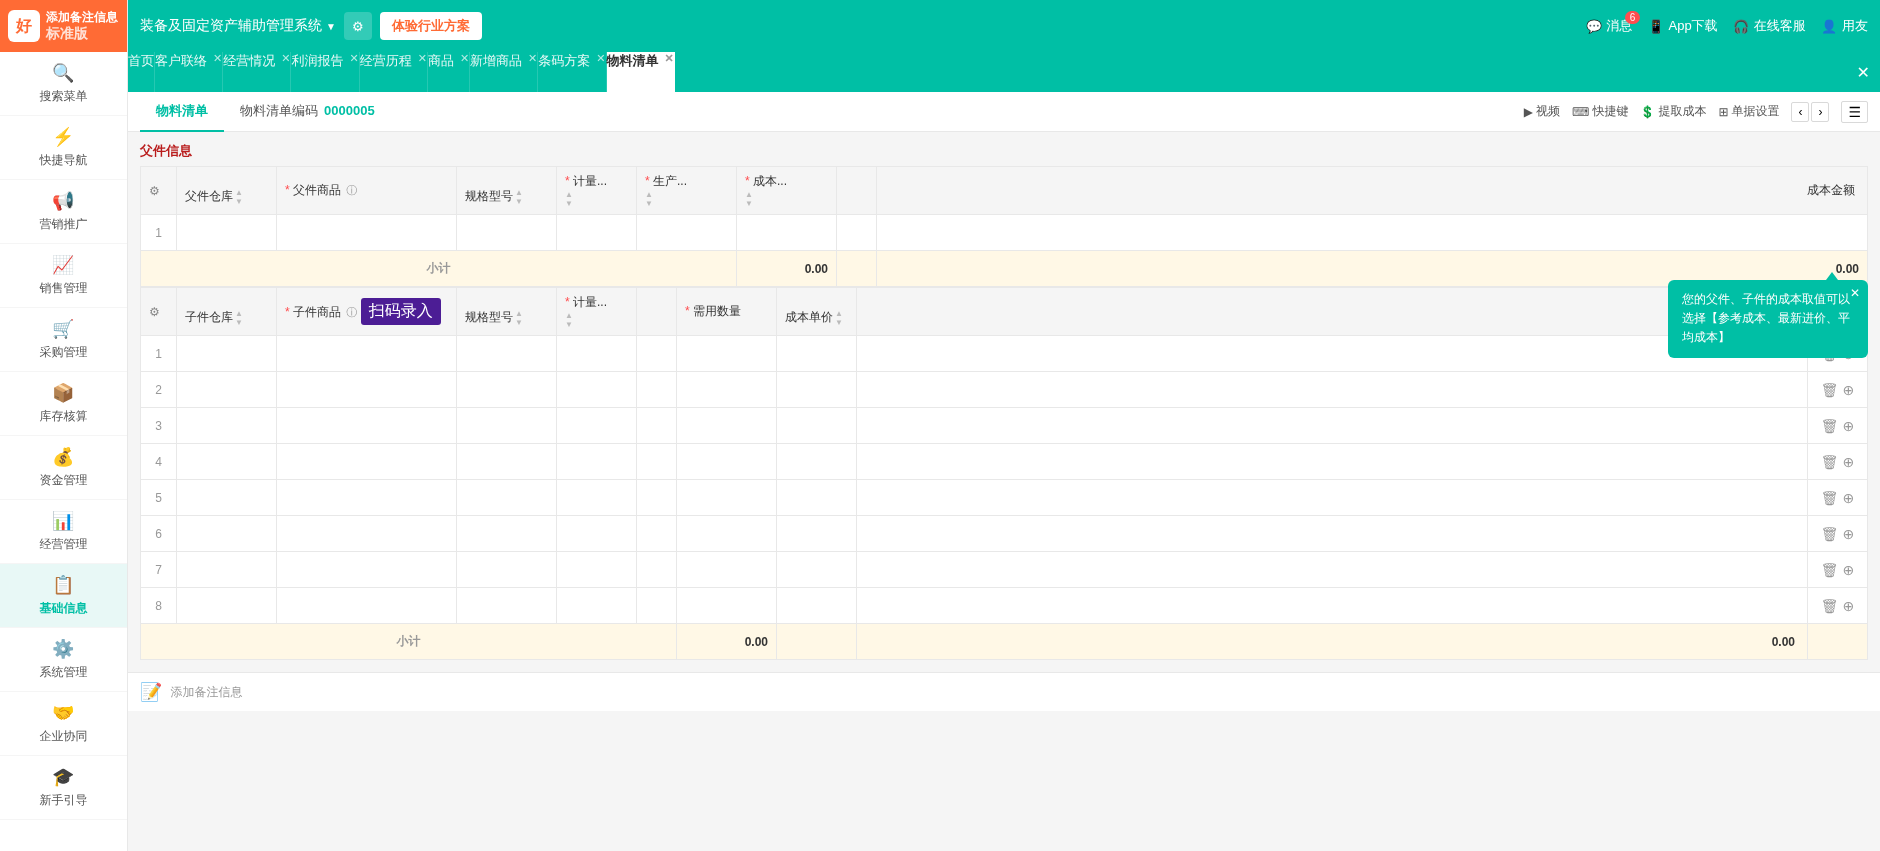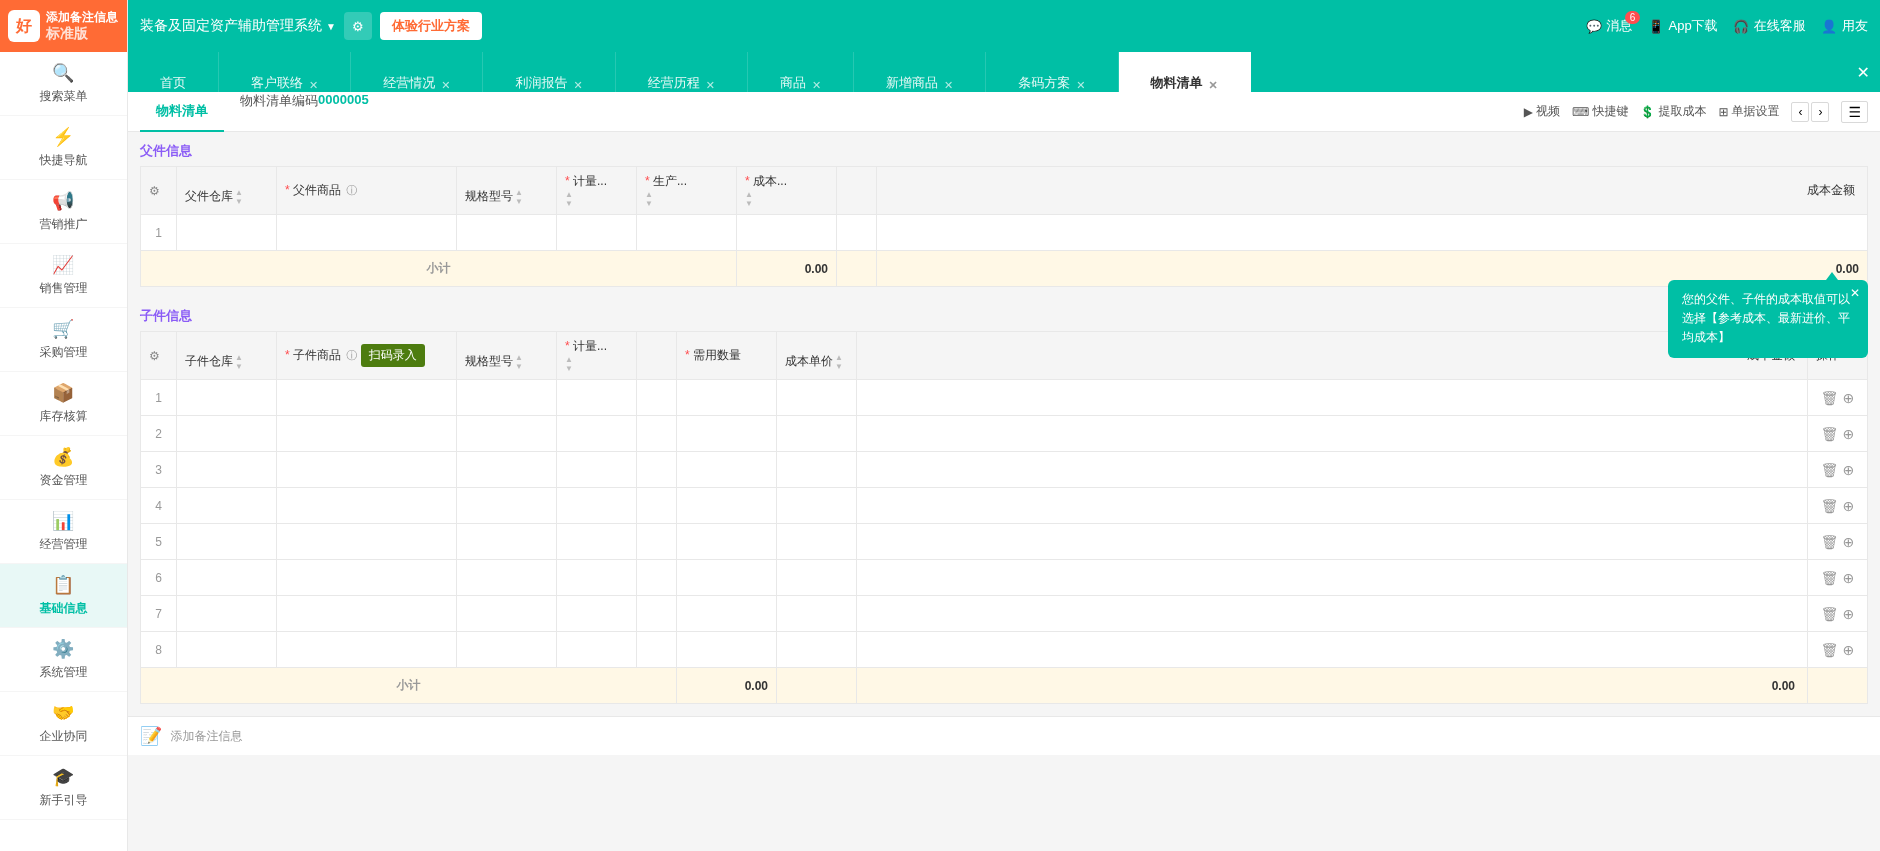--- a/index.html
+++ b/index.html
@@ -129,23 +129,23 @@
       background: #00bfa5;
       display: flex;
       align-items: center;
       height: 40px;
       padding: 0 0 0 0;
       flex-shrink: 0;
       overflow: hidden;
     }
     .nav-tab {
       display: flex;
-      align-items: flex-end;
+      align-items: flex-start;
       gap: 4px;
-      padding: 0 32px;
+      padding: 0 0;
       height: 40px;
       color: rgba(255,255,255,0.9);
       cursor: pointer;
       font-size: 13px;
       white-space: nowrap;
       border-right: 1px solid rgba(255,255,255,0.15);
     }
     .nav-tab.active {
       background: #fff;
       color: #333;
@@ -237,21 +237,21 @@
     
     .inner-content {
       padding: 0 12px 12px;
       position: relative;
     }
 
     
     .section-title {
       font-size: 13px;
       font-weight: bold;
-      color: #8b5cf6;
+      color: #b91c1c;
       padding: 10px 0 6px;
     }
 
     
     .data-table {
       width: 100%;
       border-collapse: collapse;
       background: #fff;
       font-size: 12px;
     }
@@ -295,26 +295,26 @@
     .col-spec { width: 100px; }
     .col-measure { width: 80px; }
     .col-production { width: 100px; }
     .col-cost { width: 100px; }
     .col-cost-unit { width: 80px; }
     .col-needed { width: 100px; }
     .col-amount { min-width: 200px; text-align: right; }
     .col-action { width: 60px; text-align: center; }
 
     .scan-btn {
-      background: #4d7c0f;
+      background: #4c1d95;
       color: #fff;
       border: none;
       padding: 3px 8px;
       border-radius: 3px;
-      font-size: 12px;
+      font-size: 16px;
       cursor: pointer;
     }
 
     .action-icons {
       display: flex;
       align-items: center;
       justify-content: center;
       gap: 4px;
     }
     .action-icon {
@@ -516,21 +516,21 @@
       </div>
       <div class="nav-close-all">✕</div>
   </div>
 
   <div class="page-content">
 
     <div class="page-tab-bar">
       <div class="page-tab active">
         <span>物料清单</span>
       </div>
-      <div class="page-tab" style="display:flex;align-items:flex-start;">
+      <div class="page-tab" style="display:flex;align-items:center;gap:6px;">
         <span>物料清单编码</span>
         <span style="color:#00bfa5;font-weight:bold">0000005</span>
       </div>
       <div class="page-tab-actions">
         <div class="action-item">
           <span>▶</span>
           <span>视频</span>
         </div>
         <div class="action-item">
           <span>⌨</span>
@@ -634,21 +634,20 @@
               <span>0.00</span>
             </td>
             <td></td>
             <td class="subtotal-value">
               <span>0.00</span>
             </td>
           </tr>
         </tbody>
       </table>
 
-      <div class="section-title" style="margin-top:10px;">子件信息</div>
       <table class="data-table">
         <thead>
           <tr>
             <th class="col-settings">
               <span class="col-settings-icon">⚙</span>
             </th>
             <th class="col-warehouse">
               <span class="th-sort">
                 <span>子件仓库</span>
                 <span class="sort-arrows">

